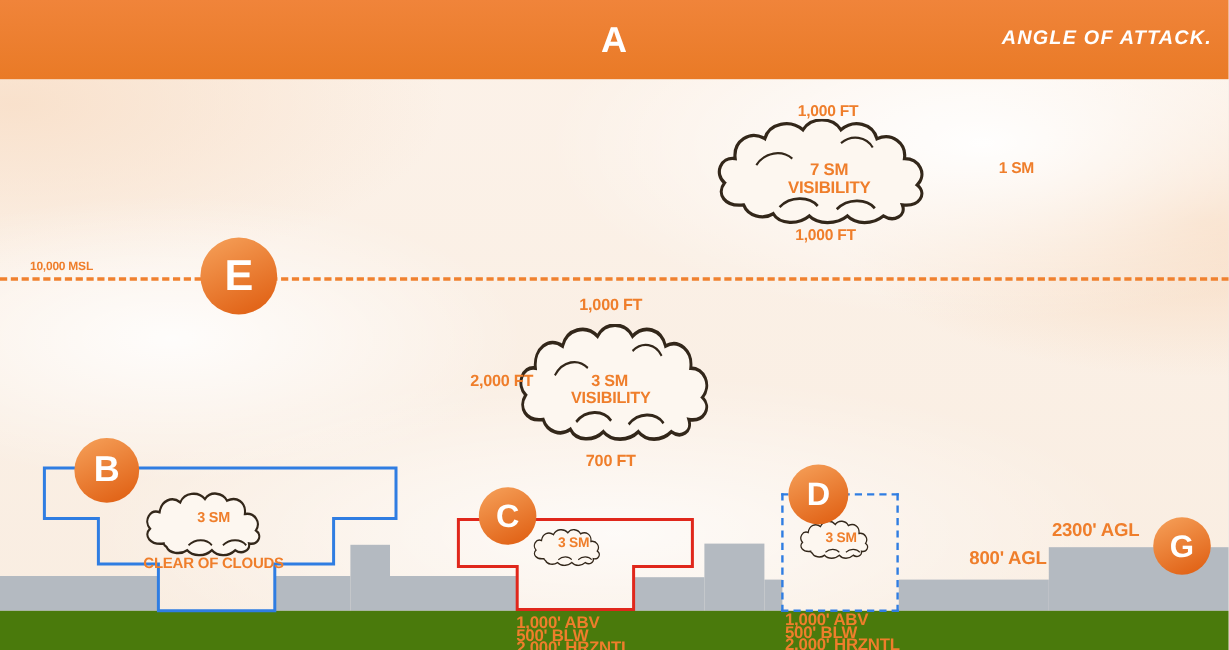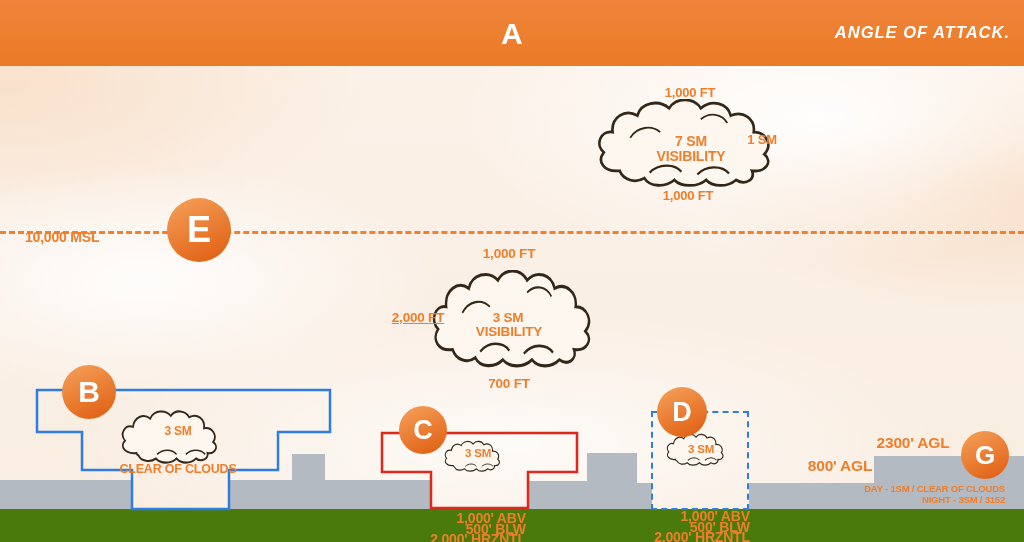--- a/index.html
+++ b/index.html
@@ -28,21 +28,21 @@
     white-space:nowrap;
     text-align:right;
   }
   .msl-line{
     position:absolute;left:0;top:231px;width:1024px;height:0;
     border-top:3px dashed #f0812f;
   }
   .lbl{
     position:absolute;color:#ef7e2b;font-weight:700;white-space:nowrap;
     transform:translateX(-50%);letter-spacing:-0.2px;line-height:1.05;
-    text-align:right;
+    text-align:left;
   }
   .lbl-left{transform:none;}
   .lbl-right{transform:none;text-align:right;}
   .badge{
     position:absolute;border-radius:50%;
     background:linear-gradient(155deg,#f49c55 8%,#e2661a 85%);
     color:#ffffff;font-weight:700;
     display:flex;align-items:center;justify-content:center;
   }
   .terra{position:absolute;background:#b4bac1;}
@@ -75,37 +75,37 @@
       <path d="M120 66 C130 58 146 58 154 66" fill="none" stroke="#33271a" stroke-width="2.5"></path>
     </symbol>
   </svg>
 
   <div class="header">
     <div class="class-a">A</div>
     <div class="brand">ANGLE OF ATTACK.</div>
   </div>
 
   <div class="msl-line"></div>
-  <div class="lbl lbl-left" style="left:25px;top:230px;font-size:14px;">10,000 MSL</div>
+  <div class="lbl lbl-left" style="left:25px;top:218px;font-size:10px;">10,000 MSL</div>
 
   <svg class="cloud" style="left:595px;top:99px;width:194px;height:92px;" viewBox="0 0 220 100" preserveAspectRatio="none">
       <use href="#cloud-cumulus"></use>
     </svg>
   <svg class="cloud" style="left:430px;top:270px;width:178px;height:102px;" viewBox="0 0 220 100" preserveAspectRatio="none">
       <use href="#cloud-cumulus"></use>
     </svg>
 
   <div class="lbl" style="left:690px;top:86px;font-size:13px;">1,000 FT</div>
   <div class="lbl" style="left:691px;top:134px;font-size:14px;">7 SM</div>
   <div class="lbl" style="left:691px;top:149px;font-size:14px;">VISIBILITY</div>
-  <div class="lbl" style="left:762px;top:133px;font-size:13px;">1 SM</div>
+  <div class="lbl" style="left:847px;top:133px;font-size:13px;">1 SM</div>
   <div class="lbl" style="left:688px;top:189px;font-size:13px;">1,000 FT</div>
 
   <div class="lbl" style="left:509px;top:247px;font-size:13.5px;">1,000 FT</div>
-  <div class="lbl" style="left:418px;top:311px;font-size:13.5px;text-decoration:underline;">2,000 FT</div>
+  <div class="lbl" style="left:418px;top:311px;font-size:13.5px;">2,000 FT</div>
   <div class="lbl" style="left:508px;top:311px;font-size:13.5px;">3 SM</div>
   <div class="lbl" style="left:509px;top:325px;font-size:13.5px;">VISIBILITY</div>
   <div class="lbl" style="left:509px;top:377px;font-size:13.5px;">700 FT</div>
 
   <div class="terra" style="left:0;top:480px;width:132px;height:29px;"></div>
   <div class="terra" style="left:229px;top:480px;width:63px;height:29px;"></div>
   <div class="terra" style="left:292px;top:454px;width:33px;height:55px;"></div>
   <div class="terra" style="left:325px;top:480px;width:106px;height:29px;"></div>
   <div class="terra" style="left:528px;top:481px;width:59px;height:28px;"></div>
   <div class="terra" style="left:587px;top:453px;width:50px;height:56px;"></div>
@@ -143,24 +143,20 @@
 
   <div class="lbl" style="left:701px;top:443px;font-size:11.5px;">3 SM</div>
   <div class="lbl reqs" style="left:702px;top:471px;">
     <div>1,000' ABV</div>
     <div>500' BLW</div>
     <div>2,000' HRZNTL</div>
   </div>
 
   <div class="lbl" style="left:840px;top:458px;font-size:15.5px;">800' AGL</div>
   <div class="lbl" style="left:913px;top:435px;font-size:15.5px;">2300' AGL</div>
-  <div class="lbl lbl-right" style="right:19px;top:483px;font-size:9.5px;line-height:11px;">
-    <div>DAY - 1SM / CLEAR OF CLOUDS</div>
-    <div>NIGHT - 3SM / 3152</div>
-  </div>
 
   <div class="badge" style="left:167px;top:198px;width:64px;height:64px;font-size:36px;">
       <span>E</span>
     </div>
   <div class="badge" style="left:62px;top:365px;width:54px;height:54px;font-size:30px;">
       <span>B</span>
     </div>
   <div class="badge" style="left:399px;top:406px;width:48px;height:48px;font-size:27px;">
       <span>C</span>
     </div>

